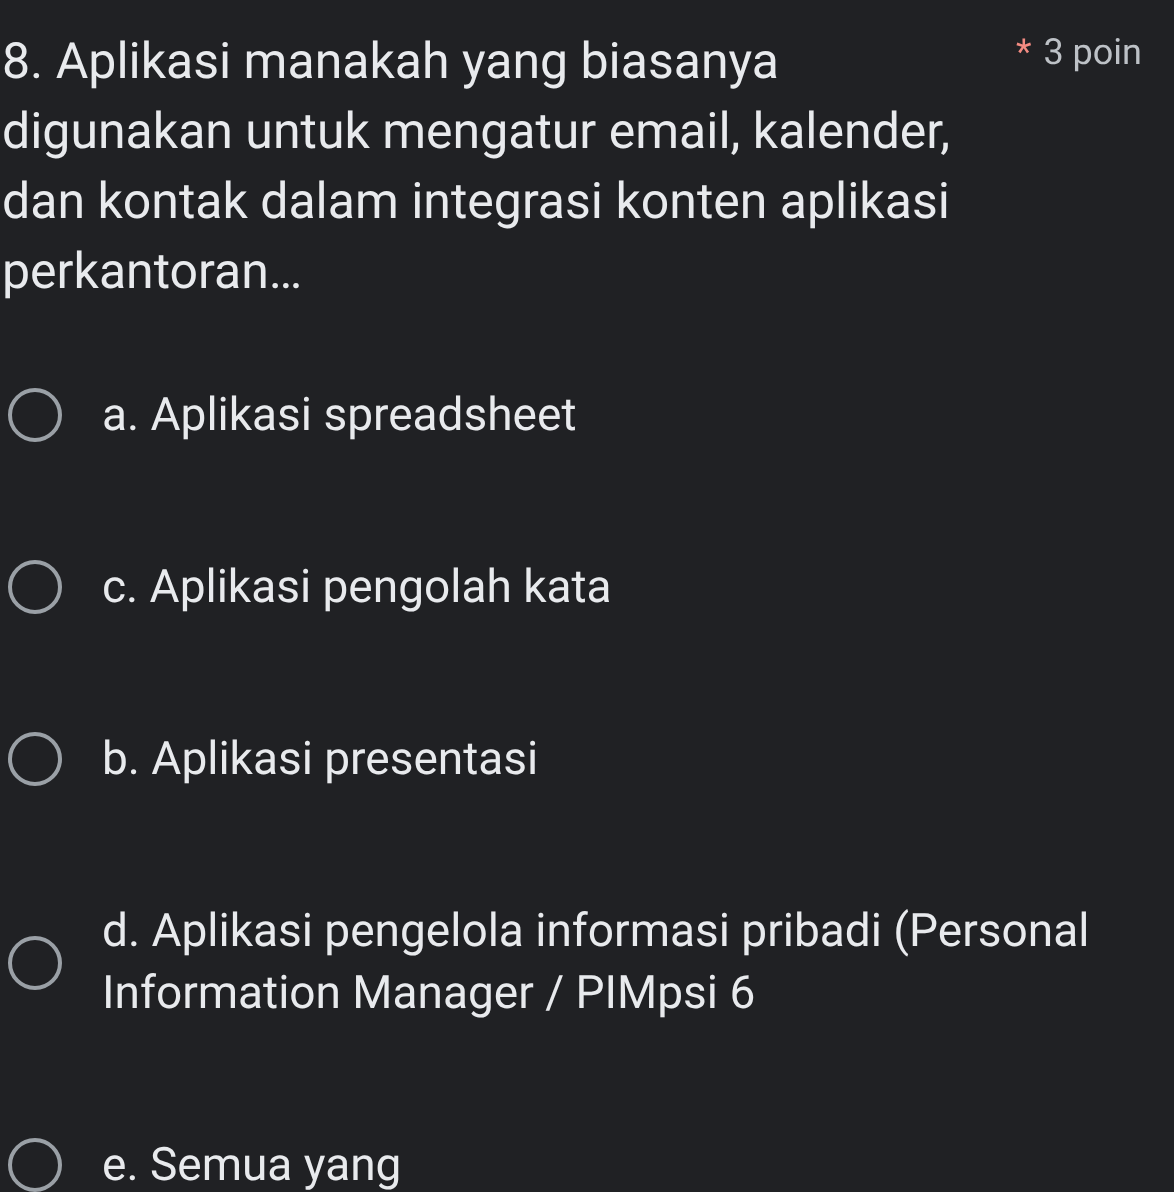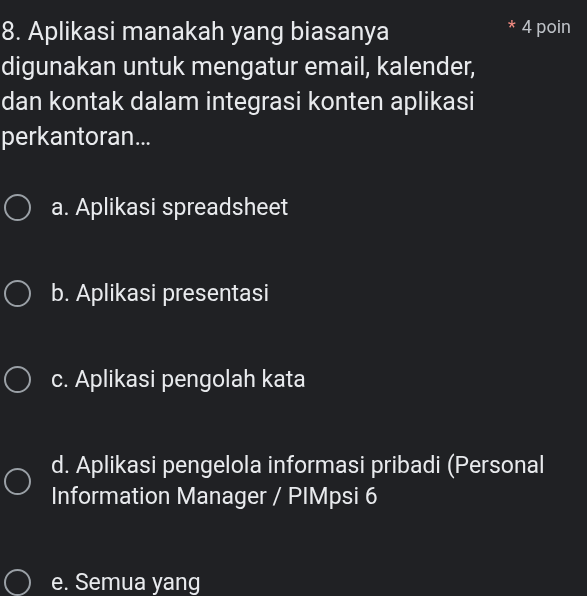--- a/index.html
+++ b/index.html
@@ -72,36 +72,36 @@
   }
 </style>
 </head>
 <body>
 
 <div class="card">
   <div class="header-row">
     <div class="question-text">8. Aplikasi manakah yang biasanya digunakan untuk mengatur email, kalender, dan kontak dalam integrasi konten aplikasi perkantoran…</div>
     <div class="points">
       <span class="asterisk">*</span>
-      <span>4 poin</span>
+      <span>3 poin</span>
     </div>
   </div>
 
   <div class="options">
     <label class="option">
       <span class="radio"></span>
       <span class="option-label">a. Aplikasi spreadsheet</span>
     </label>
     <label class="option">
       <span class="radio"></span>
-      <span class="option-label">b. Aplikasi presentasi</span>
+      <span class="option-label">c. Aplikasi pengolah kata</span>
     </label>
     <label class="option">
       <span class="radio"></span>
-      <span class="option-label">c. Aplikasi pengolah kata</span>
+      <span class="option-label">b. Aplikasi presentasi</span>
     </label>
     <label class="option">
       <span class="radio"></span>
       <span class="option-label">d. Aplikasi pengelola informasi pribadi (Personal Information Manager / PIMpsi 6</span>
     </label>
     <label class="option">
       <span class="radio"></span>
       <span class="option-label">e. Semua yang</span>
     </label>
   </div>

